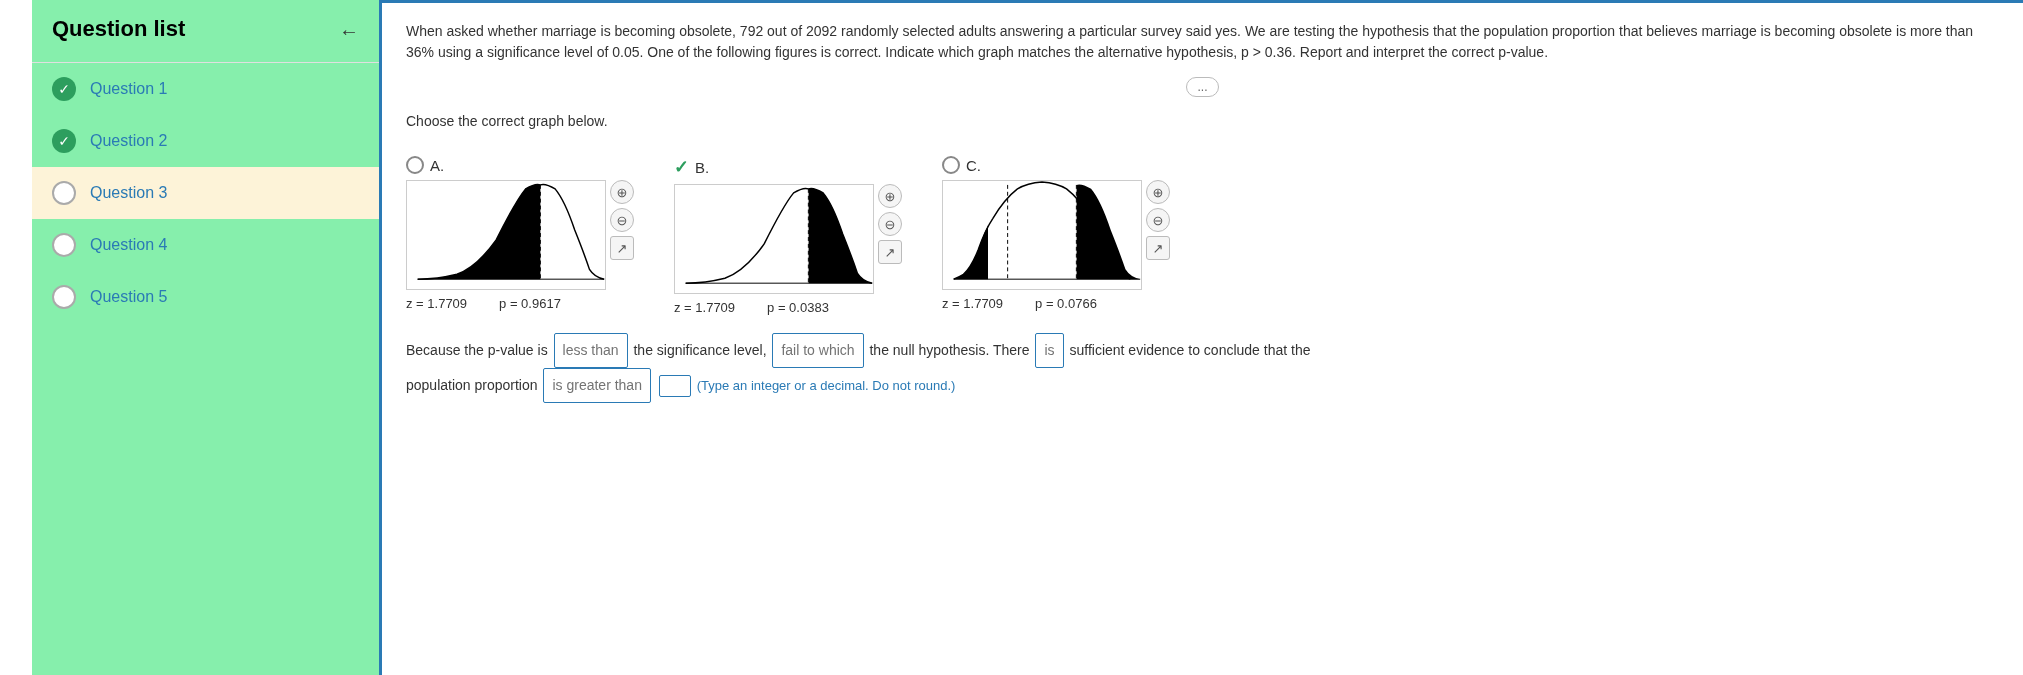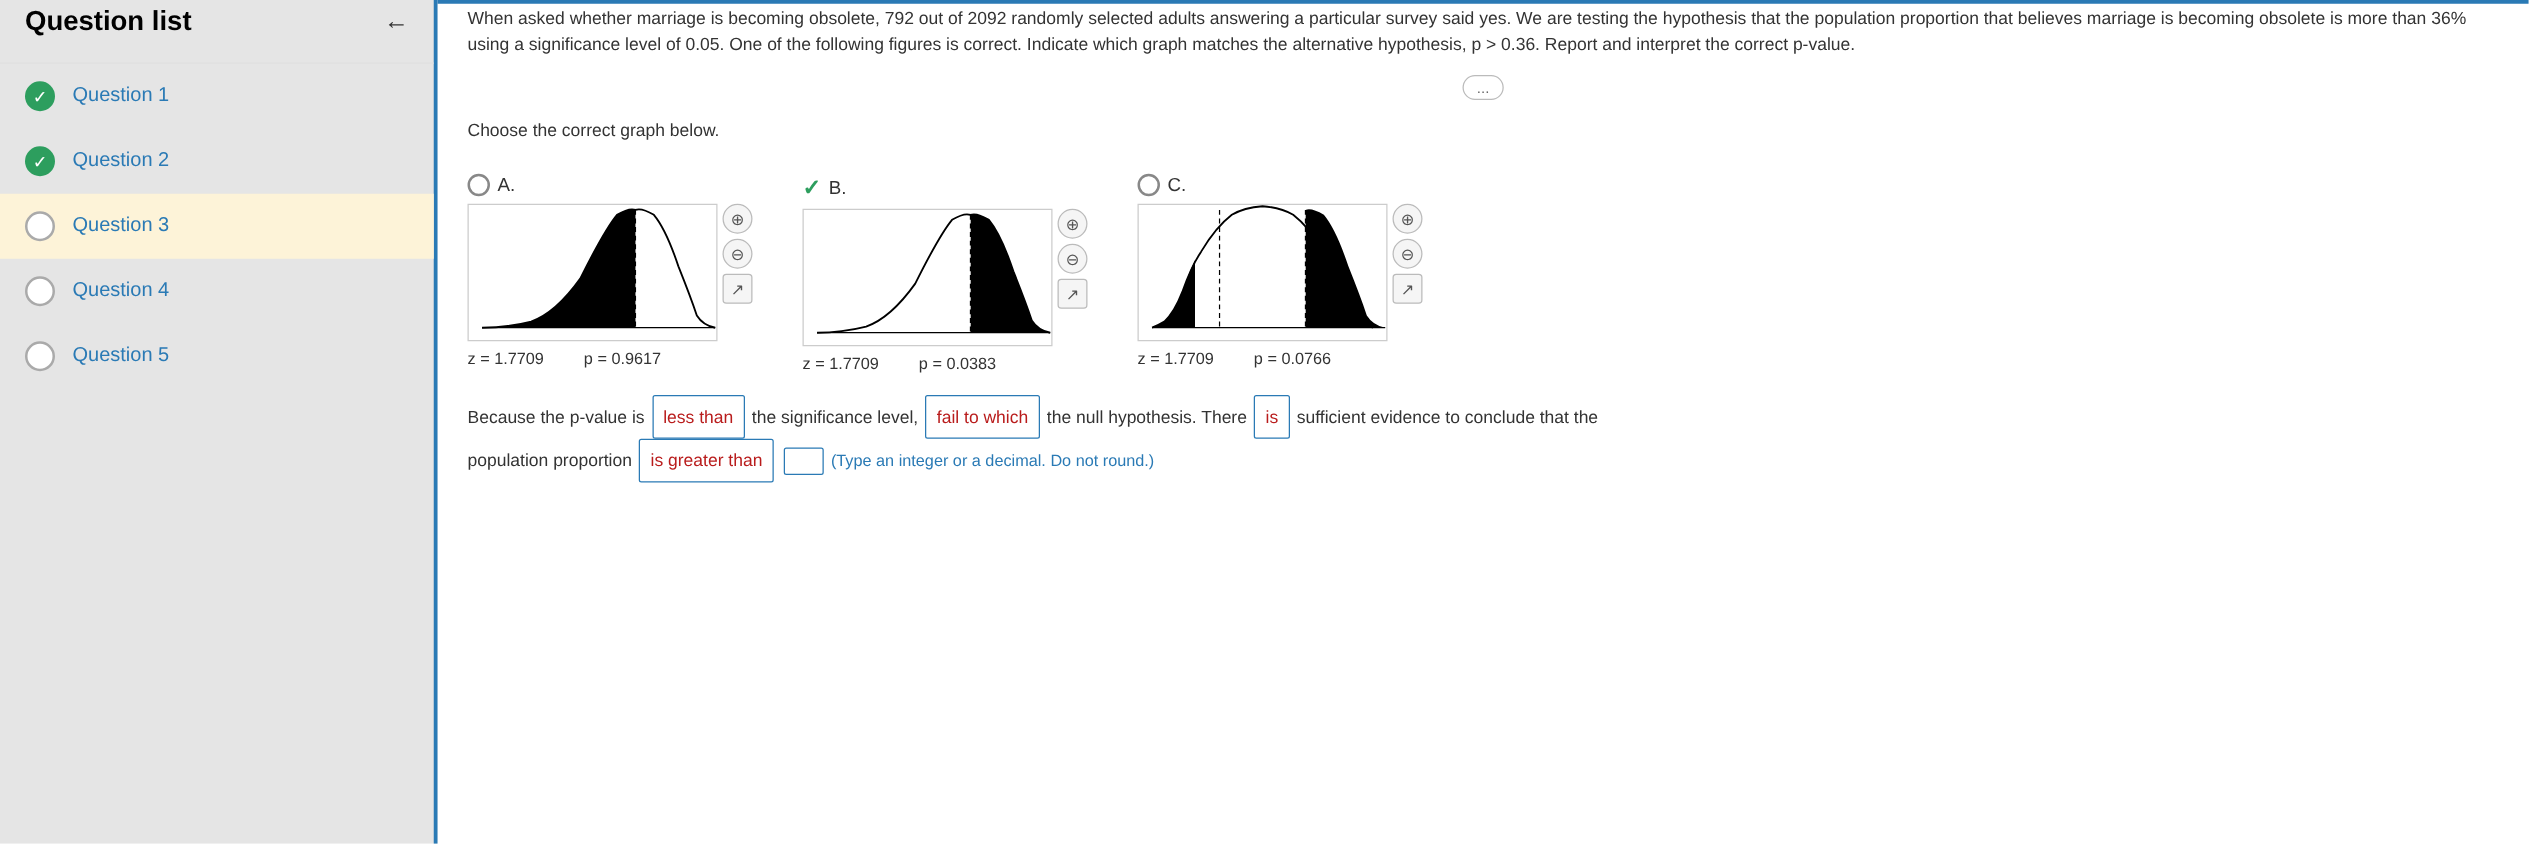--- a/index.html
+++ b/index.html
@@ -3,22 +3,23 @@
   <meta charset="utf-8">
   <style>
     * { box-sizing: border-box; margin: 0; padding: 0; }
     body { font-family: Arial, sans-serif; font-size: 14px; color: #333; background: #fff; display: flex; height: 675px; overflow: hidden; }
 
     
     #sidebar {
       width: 350px;
       min-width: 350px;
       border-right: 3px solid #2a7ab5;
-      padding: 4px 0;
-      background: #e5e5e5;
+      padding: 16px 0;
+      background: #86efac;
+      margin-left: 32px;
     }
     #sidebar-title-row {
       display: flex;
       align-items: center;
       justify-content: space-between;
       padding: 0 20px 20px 20px;
       border-bottom: 1px solid #e0e0e0;
     }
     #sidebar-title {
       font-size: 22px;
@@ -65,21 +66,21 @@
     }
     .question-item .q-label {
       color: #2a7ab5;
       font-size: 16px;
     }
 
     
     #main {
       flex: 1;
       overflow-y: auto;
-      padding: 1px 24px;
+      padding: 18px 24px;
       border-top: 3px solid #2a7ab5;
     }
     #question-text {
       font-size: 14px;
       line-height: 1.5;
       color: #333;
       margin-bottom: 14px;
     }
     .divider-with-dots {
       display: flex;
@@ -187,21 +188,21 @@
       margin-top: 8px;
     }
     .dropdown-box {
       display: inline-block;
       border: 1.5px solid #2a7ab5;
       border-radius: 2px;
       padding: 1px 8px;
       cursor: pointer;
       background: #fff;
       font-size: 14px;
-      color: #b91c1c;
+      color: #737373;
       margin: 0 2px;
     }
     .input-box-small {
       display: inline-block;
       border: 1.5px solid #2a7ab5;
       border-radius: 2px;
       width: 32px;
       height: 22px;
       vertical-align: middle;
       margin: 0 2px;

